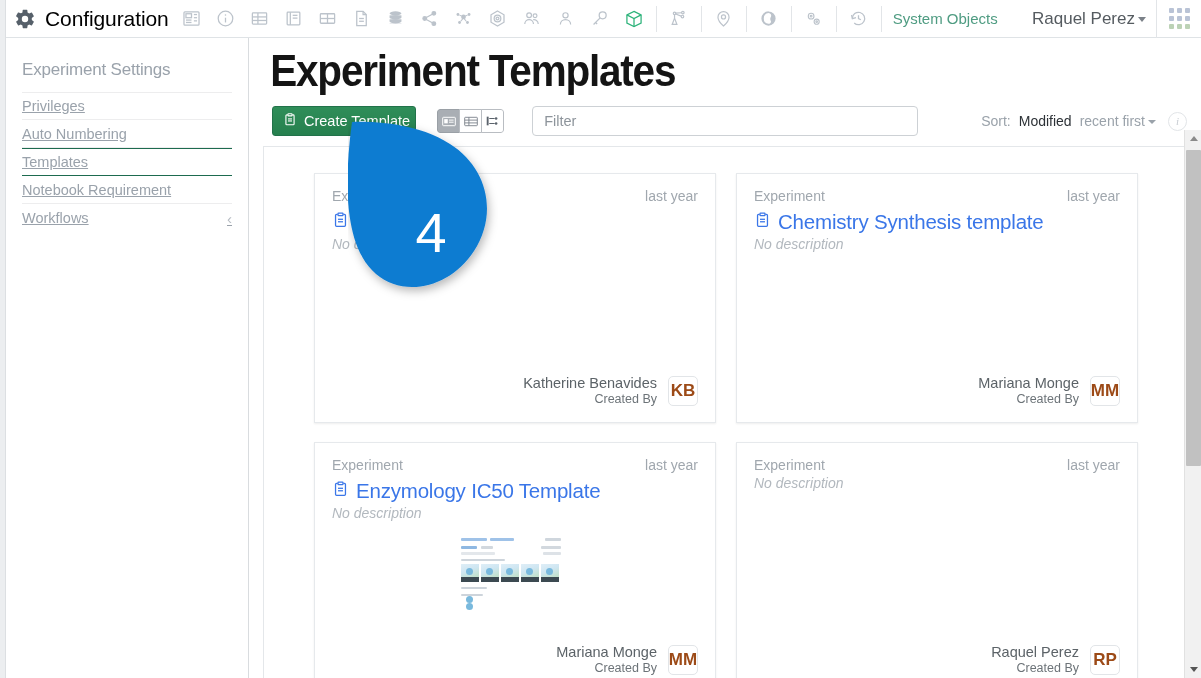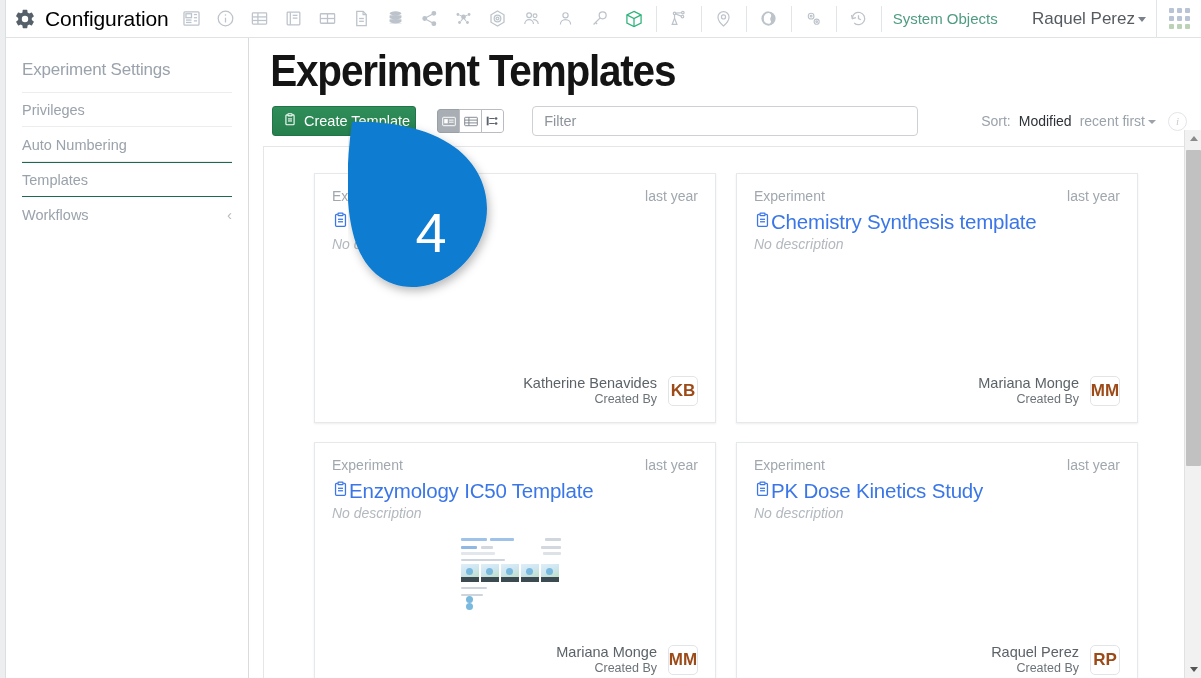--- a/index.html
+++ b/index.html
@@ -127,28 +127,29 @@
   }
   #sidebar-title {
     font-size: 17px;
     color: #9aa2ab;
     font-weight: 400;
     padding: 22px 0 12px 0;
     letter-spacing: -0.2px;
     white-space: nowrap;
   }
   .side-item {
-    height: 35px;
+    height: 28px;
     display: flex;
     align-items: center;
     justify-content: space-between;
     font-size: 14.5px;
     color: #9aa2ab;
     border-top: 1px solid transparent;
     border-bottom: 1px solid #ededee;
+    text-decoration: underline;
   }
   .side-item.first { border-top: 1px solid #ededee; }
   .side-item.active {
     border-top: 1px solid #1d6b4f;
     border-bottom: 1px solid #1d6b4f;
   }
   .side-item.last { border-bottom: 1px solid transparent; }
   .side-chevron {
     color: #b5bbc2;
     font-size: 15px;
@@ -291,20 +292,21 @@
   .card-head {
     display: flex;
     justify-content: space-between;
     align-items: baseline;
     font-size: 14px;
     color: #a0a7ae;
   }
   .card-title {
     display: flex;
     align-items: center;
+    gap: 7px;
     margin-top: 6px;
     font-size: 20.5px;
     color: #3a76e8;
     letter-spacing: -0.2px;
     cursor: pointer;
     white-space: nowrap;
   }
   .card-desc {
     margin-top: 2px;
     font-size: 14px;
@@ -633,20 +635,23 @@
     <div id="sidebar-title">Experiment Settings</div>
 
     <div class="side-item first">
       <span>Privileges</span>
     </div>
     <div class="side-item">
       <span>Auto Numbering</span>
     </div>
     <div class="side-item active">
       <span>Templates</span>
+    </div>
+    <div class="side-item">
+      <span>Notebook Requirement</span>
     </div>
     <div class="side-item last">
       <span>Workflows</span>
       <span class="side-chevron">‹</span>
     </div>
   </div>
 
   <div id="main">
 
     <div id="page-title">Experiment Templates</div>
@@ -812,31 +817,20 @@
             </div>
             <div class="avatar">MM</div>
           </div>
         </div>
 
         <div class="card">
           <div class="card-head">
             <span>Experiment</span>
             <span>last year</span>
           </div>
-          <div class="card-title">
-            <span>
-              <svg width="17" height="18" viewBox="0 0 24 24" fill="none" stroke="#3a76e8" stroke-width="1.8">
-                <path d="M8 4H6.5A1.5 1.5 0 0 0 5 5.5v14A1.5 1.5 0 0 0 6.5 21h11a1.5 1.5 0 0 0 1.5-1.5v-14A1.5 1.5 0 0 0 17.5 4H16"></path>
-                <rect x="8.5" y="2.2" width="7" height="3.6" rx="0.8"></rect>
-                <line x1="8.5" y1="11" x2="15.5" y2="11"></line>
-                  <line x1="8.5" y1="14.5" x2="15.5" y2="14.5"></line>
-              </svg>
-            </span>
-            <span>PK Dose Kinetics Study</span>
-          </div>
           <div class="card-desc">No description</div>
           <div class="card-foot">
             <div class="foot-text">
               <div class="foot-name">Raquel Perez</div>
               <div class="foot-sub">Created By</div>
             </div>
             <div class="avatar">RP</div>
           </div>
         </div>
 

